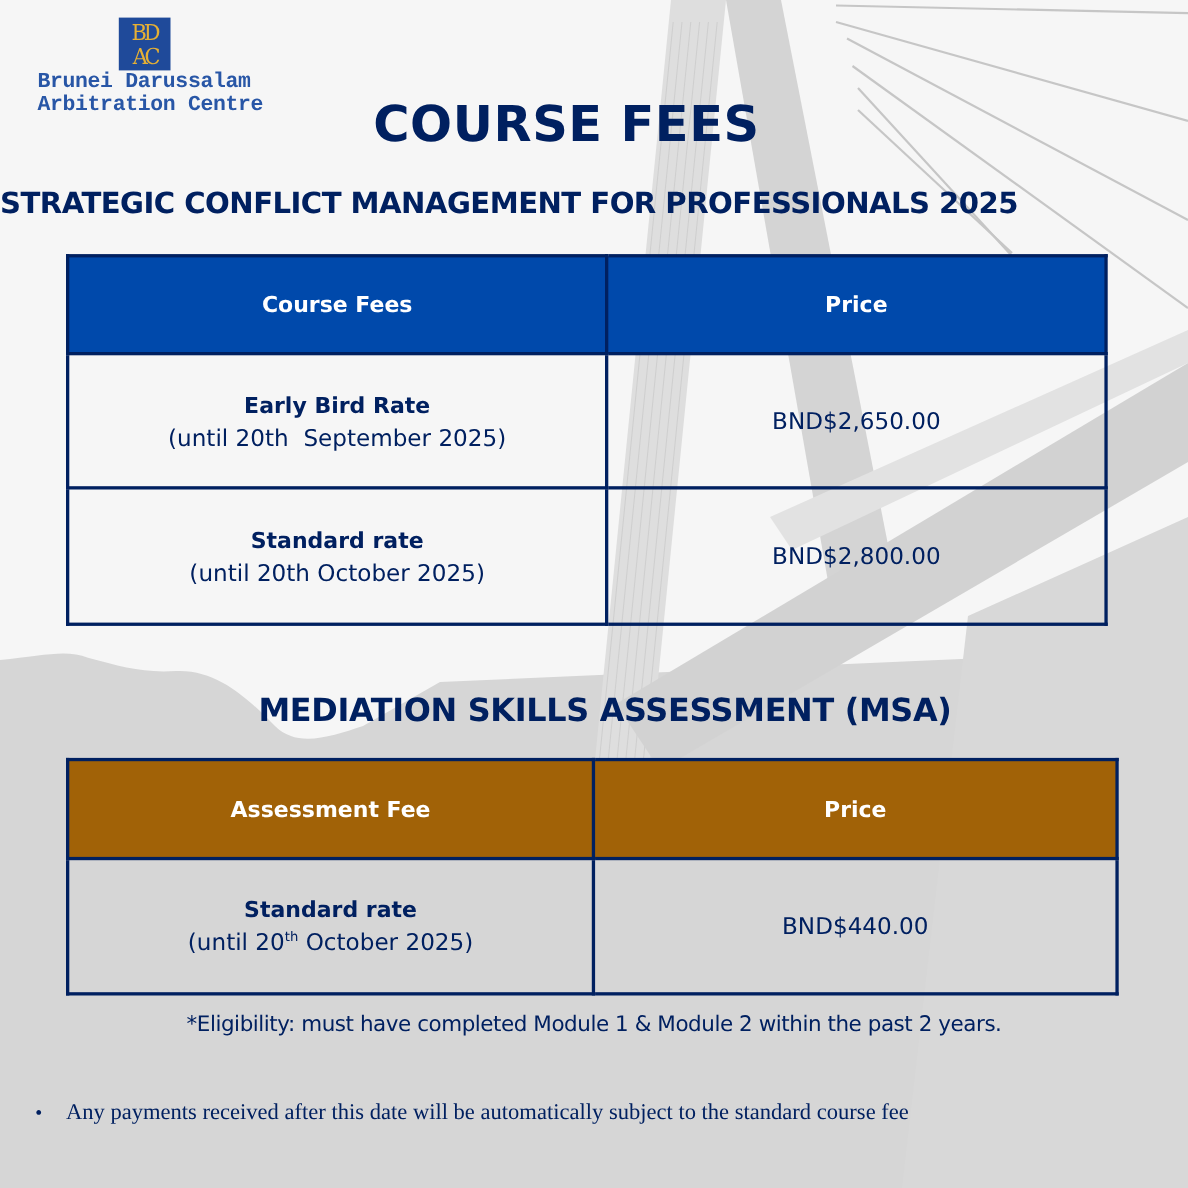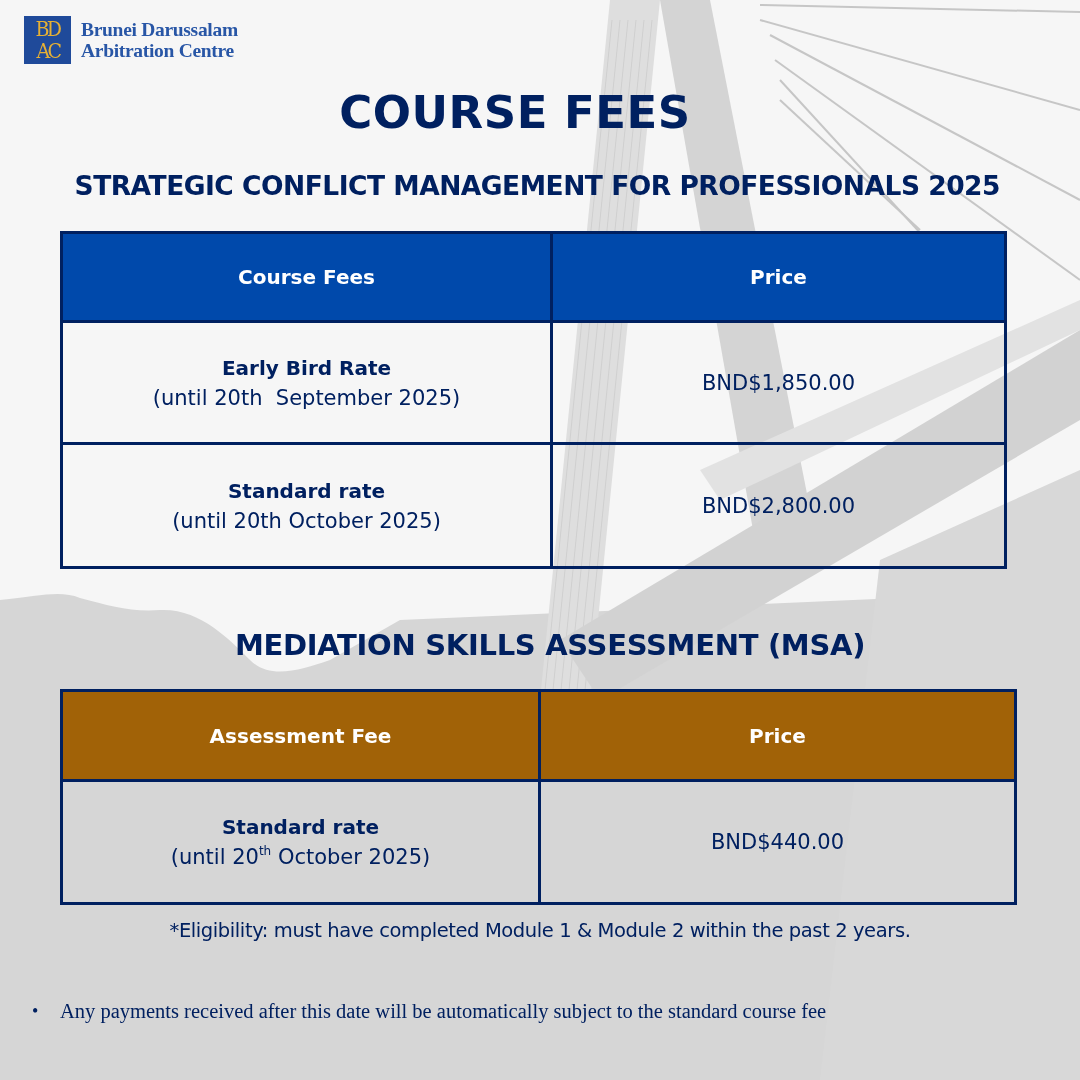--- a/index.html
+++ b/index.html
@@ -3,39 +3,39 @@
 <meta charset="utf-8">
 <style>
   html, body { margin: 0; padding: 0; }
   body {
     width: 1080px; height: 1080px; position: relative; overflow: hidden;
     background: #f6f6f6;
     font-family: "DejaVu Sans", sans-serif;
     color: #002060;
   }
   .bg { position: absolute; inset: 0; z-index: 0; }
-  .layer { position: absolute; z-index: 1; }
+  .layer { position: absolute; z-index: 1; flex-direction: column; }
 
   
   .logo { left: 24px; top: 16px; display: flex; align-items: center; }
   .logo-mark {
     width: 47px; height: 48px; background: #1f4a9a; position: relative;
     font-family: "DejaVu Serif", serif; color: #e6b034;
     font-size: 20px; line-height: 22px; letter-spacing: -3px;
     display: flex; flex-direction: column; align-items: center; justify-content: center;
   }
   .logo-mark span { display: block; transform: scaleX(0.95); }
-  .logo-text { margin-left: 10px; font-family: Liberation Serif, serif; color: #2856a6; font-weight: bold; font-size: 19.5px; line-height: 21px; letter-spacing: -0.3px; }
+  .logo-text { margin-left: 10px; font-family: Liberation Mono, monospace; color: #2856a6; font-weight: bold; font-size: 19.5px; line-height: 21px; letter-spacing: -0.3px; }
 
   .title {
     left: 0; width: 1030px; top: 86px; text-align: center;
     font-family: "DejaVu Sans", sans-serif; font-weight: bold; font-size: 45px; letter-spacing: 0.5px;
   }
   .subtitle {
-    left: 0; width: 1000px; top: 170px; text-align: right;
+    left: 0; width: 1000px; top: 170px; text-align: left;
     font-family: "DejaVu Sans", sans-serif; font-weight: bold; font-size: 26.5px; letter-spacing: -0.5px;
   }
   .msa-title {
     left: 0; width: 1100px; top: 628px; text-align: center;
     font-family: "DejaVu Sans", sans-serif; font-weight: bold; font-size: 29px; letter-spacing: -0.3px;
   }
 
   table.fees {
     position: absolute; z-index: 1; border-collapse: collapse;
     font-family: "DejaVu Sans", sans-serif;
@@ -123,21 +123,21 @@
   <tbody>
       <tr>
     <th class="col1-t1">Course Fees</th>
     <th>Price</th>
   </tr>
   <tr class="r1">
     <td>
       <span class="rate-label">Early Bird Rate</span>
       <span class="rate-note" style="white-space:pre">(until 20th  September 2025)</span>
     </td>
-    <td class="price">BND$1,850.00</td>
+    <td class="price">BND$2,650.00</td>
   </tr>
   <tr class="r2">
     <td>
       <span class="rate-label">Standard rate</span>
       <span class="rate-note">(until 20th October 2025)</span>
     </td>
     <td class="price">BND$2,800.00</td>
   </tr>
 </tbody>
   </table>

